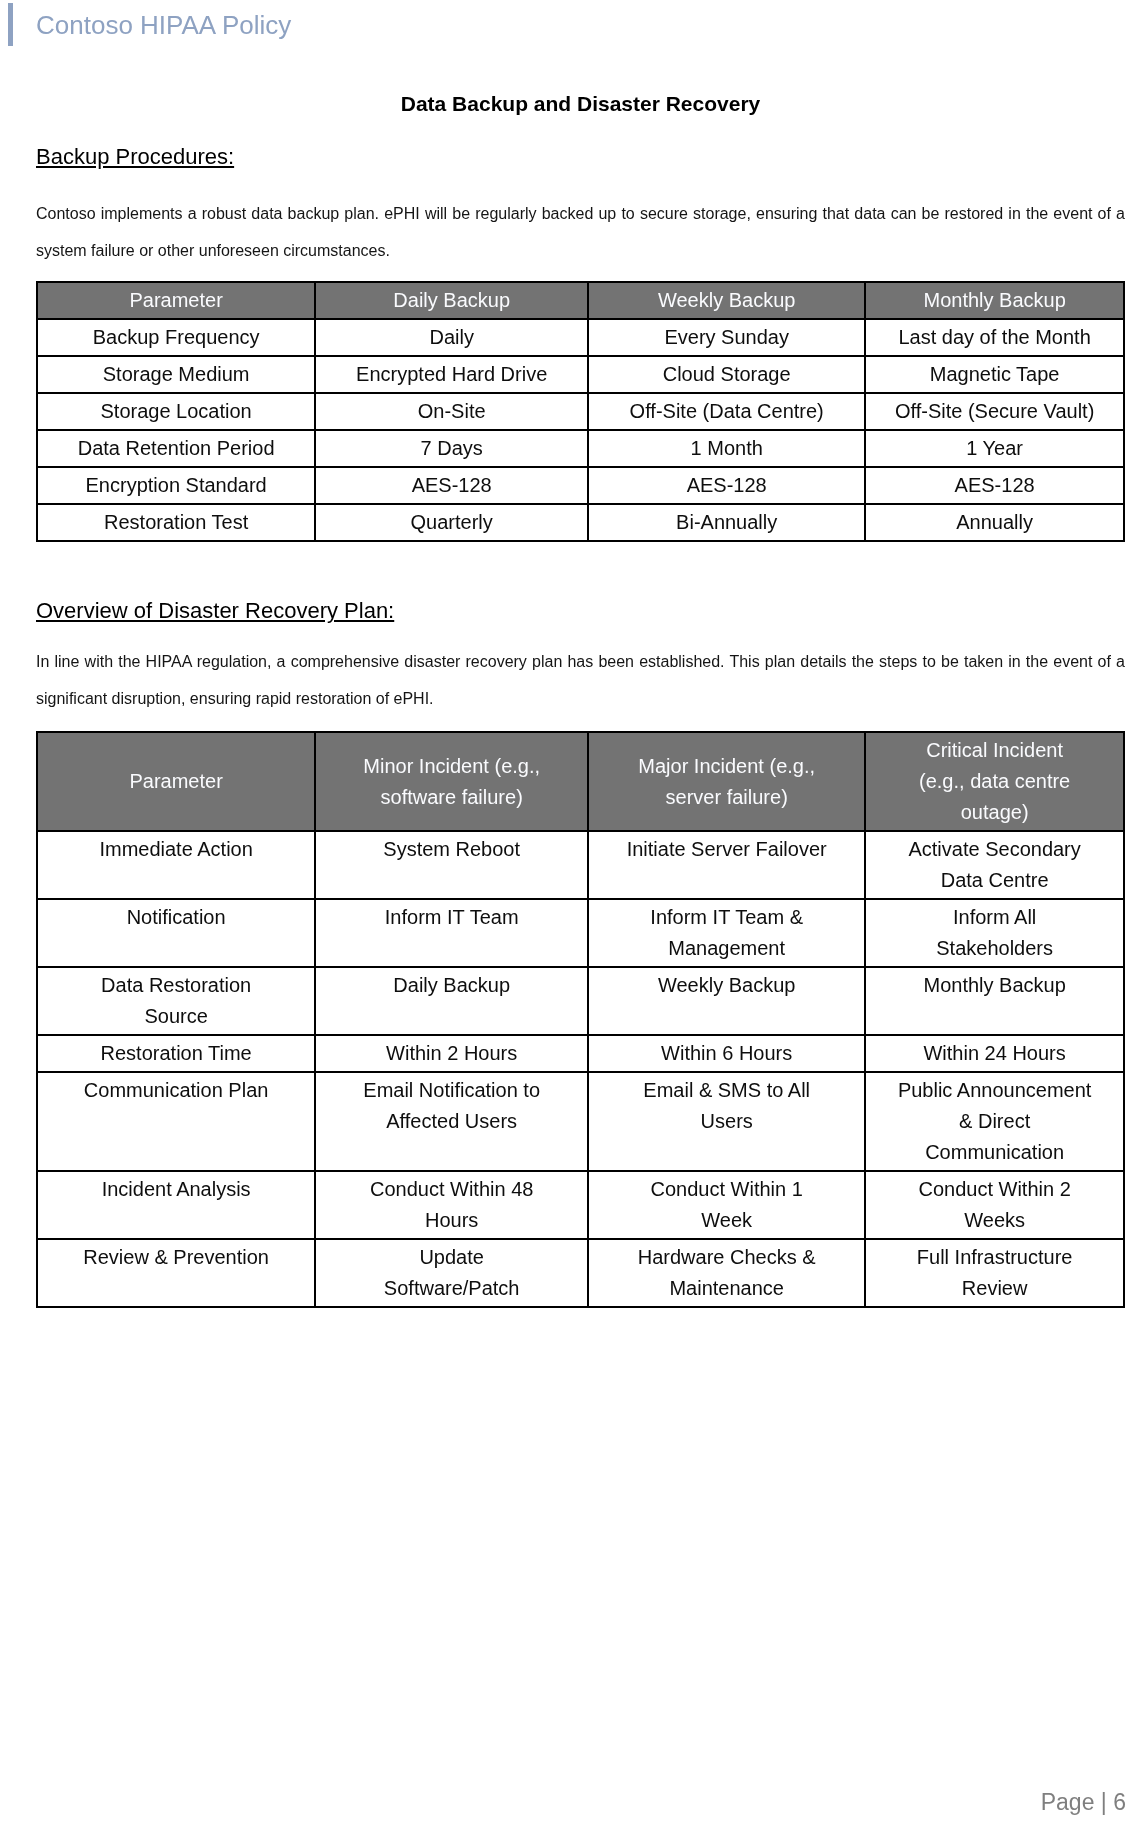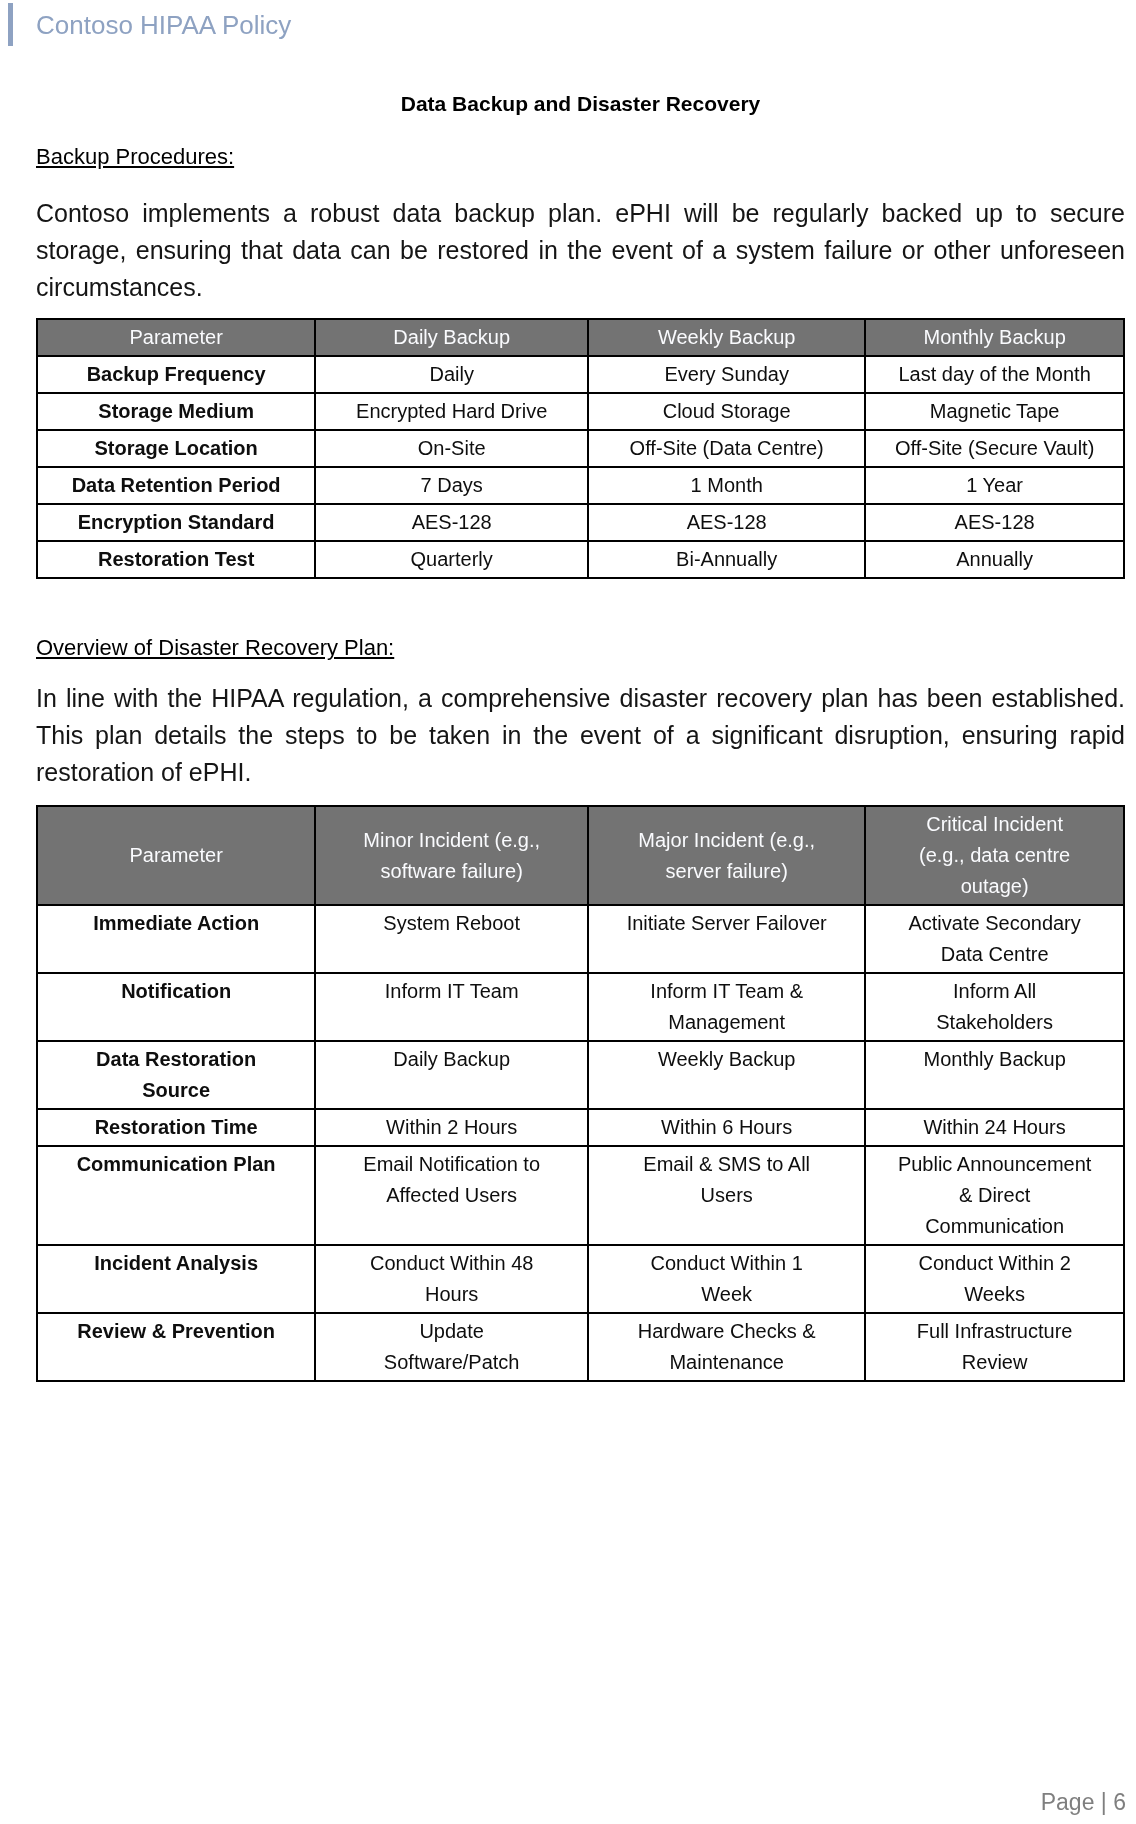--- a/index.html
+++ b/index.html
@@ -13,21 +13,21 @@
     overflow:hidden;
     box-sizing:border-box;
   }
   .doc-header{display:flex;align-items:flex-start;padding-top:3px;}
   .accent-bar{width:5px;height:43px;background:#8EA2C2;margin-left:8px;flex:0 0 auto;}
   .doc-title{font-size:26px;line-height:30px;color:#8EA2C2;padding-left:23px;padding-top:7px;font-weight:400;}
   .content{padding:0 11px 0 36px;}
   .section-heading{font-size:21px;font-weight:bold;margin:46px 0 0 0;color:#000;text-align:center;}
   .sub-heading{font-size:22px;font-weight:400;text-decoration:underline;margin:28px 0 0 0;color:#000;}
   .sub-heading.recovery{margin-top:56px;}
-  .body-para{font-size:25px;line-height:37px;text-align:justify;margin:25px 0 0 0;color:#151515;}
+  .body-para{font-size:16px;line-height:37px;text-align:justify;margin:25px 0 0 0;color:#151515;}
   .body-para.recovery{margin-top:19px;}
   table.doc-table{
     width:100%;
     border-collapse:collapse;
     table-layout:fixed;
     margin-top:12px;
   }
   table.doc-table.recovery{margin-top:14px;}
   .doc-table th,.doc-table td{
     border:2px solid #000;
@@ -39,21 +39,21 @@
     overflow:hidden;
     box-sizing:border-box;
   }
   .doc-table th{
     background:#737373;
     color:#FAFBFE;
     font-weight:400;
     vertical-align:middle;
   }
   .doc-table td{vertical-align:top;color:#0e0e0e;}
-  .doc-table td:first-child{font-weight:bold;margin-left:42px;}
+  .doc-table td:first-child{font-weight:normal;margin-left:42px;}
   .page-footer{
     position:absolute;
     right:10px;
     top:1789px;
     font-size:23px;
     color:#7F7F7F;
   }
 </style>
 </head>
 <body>

